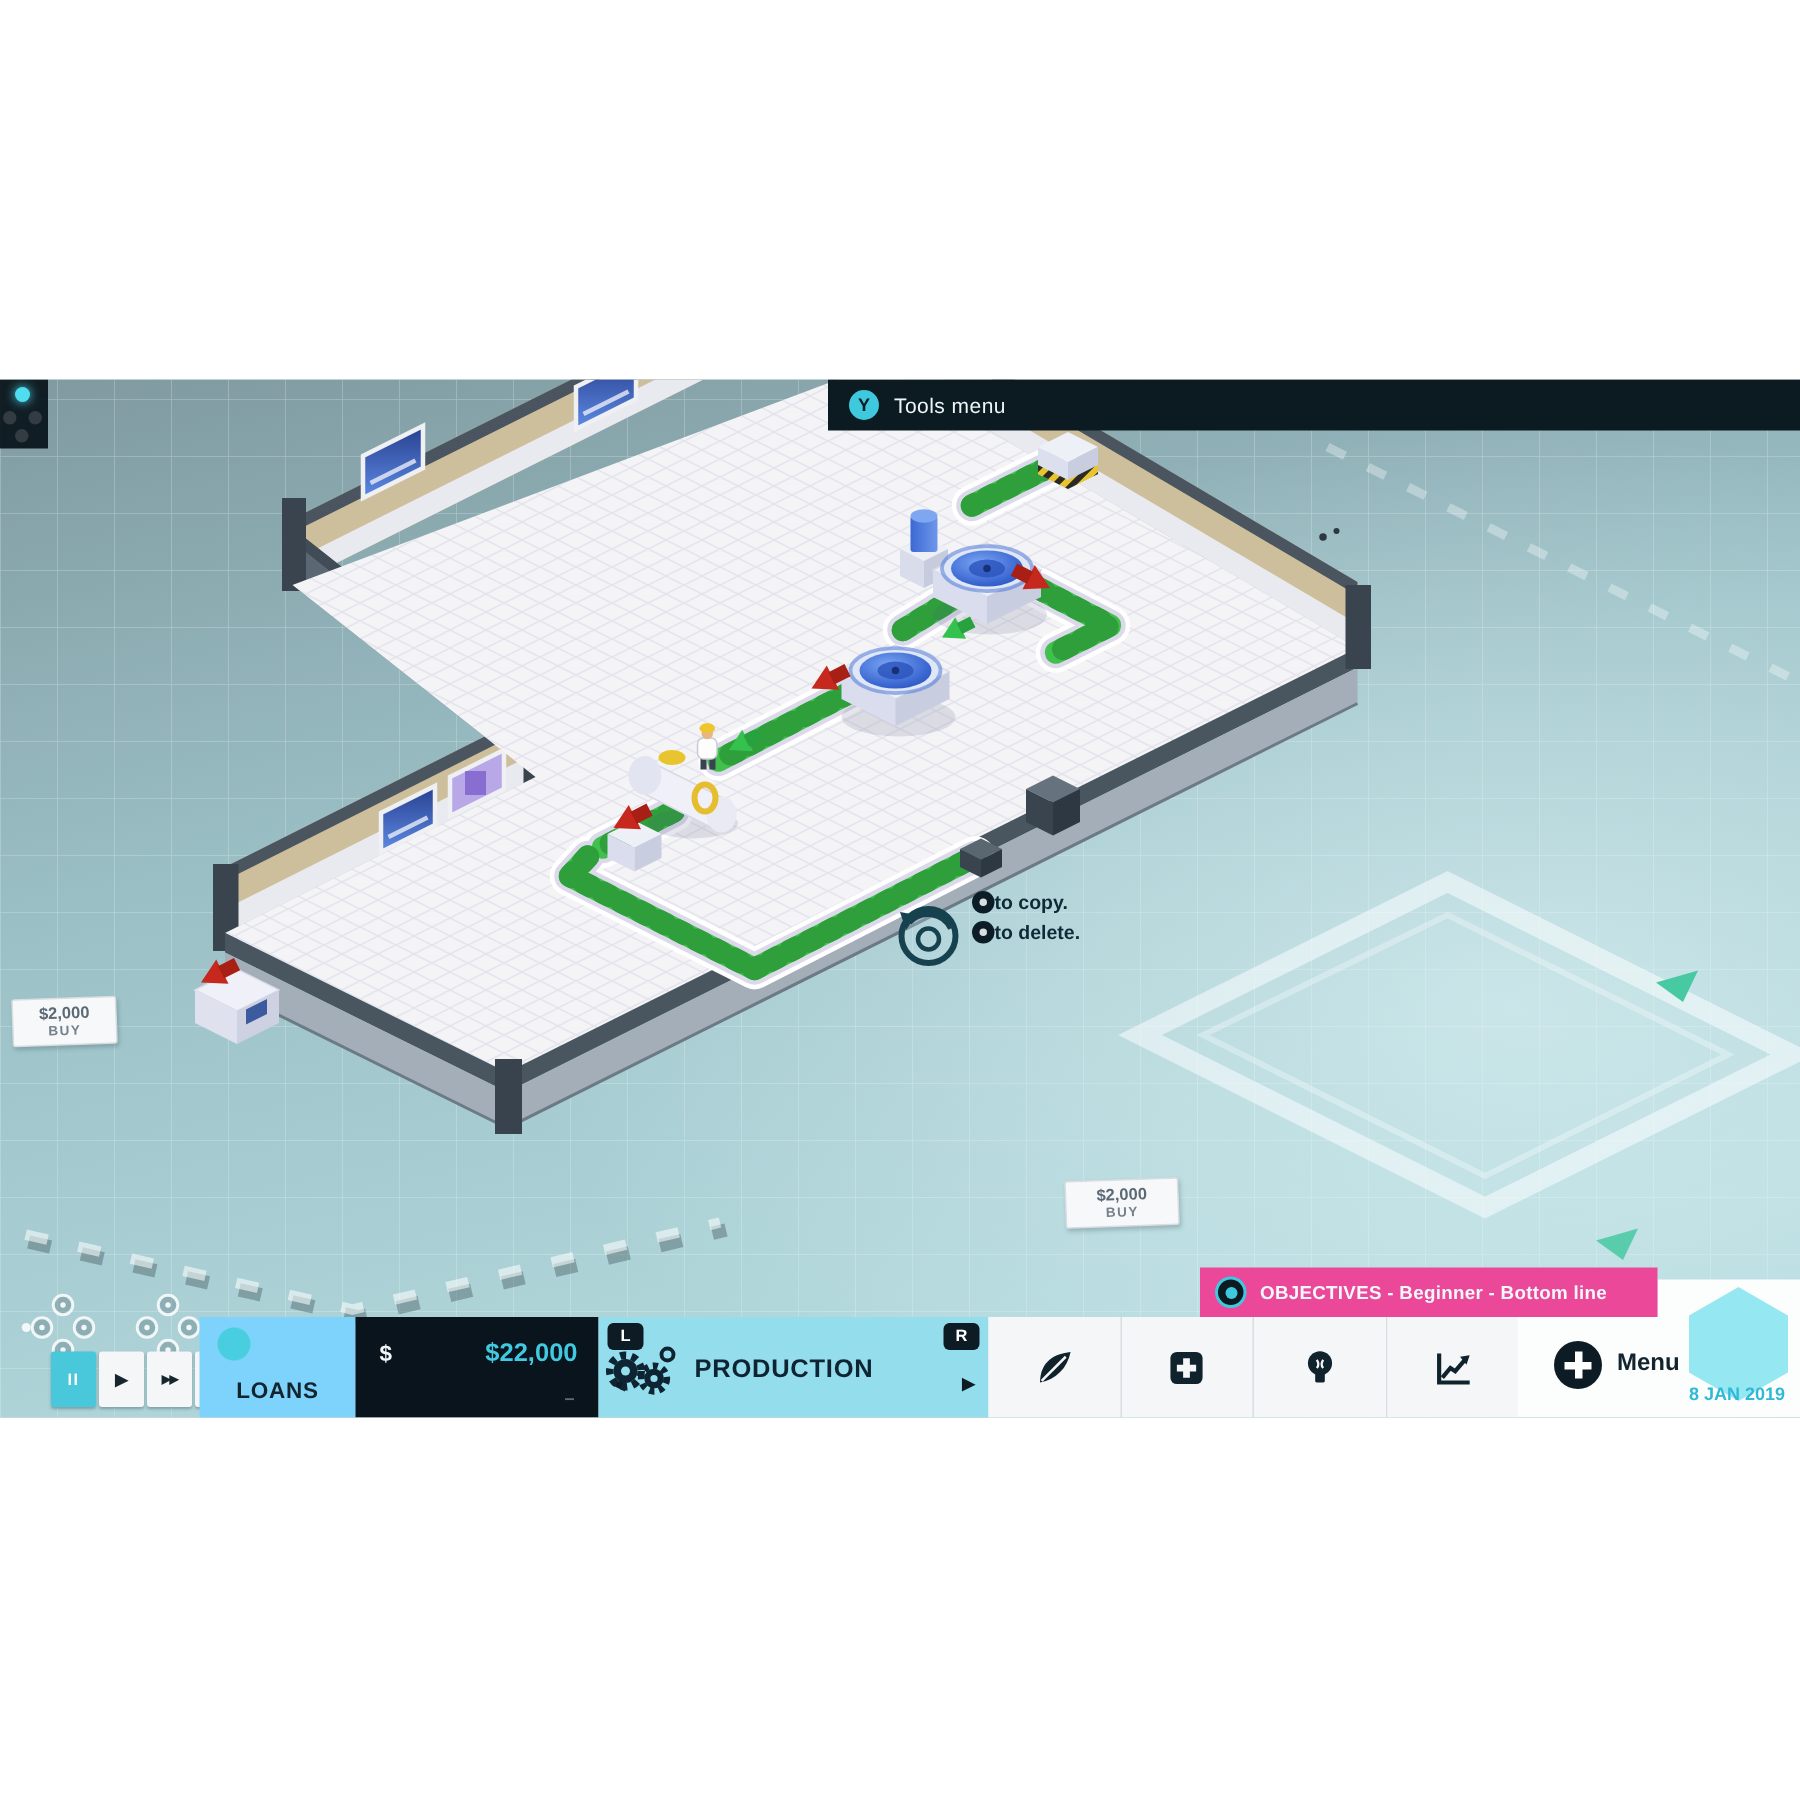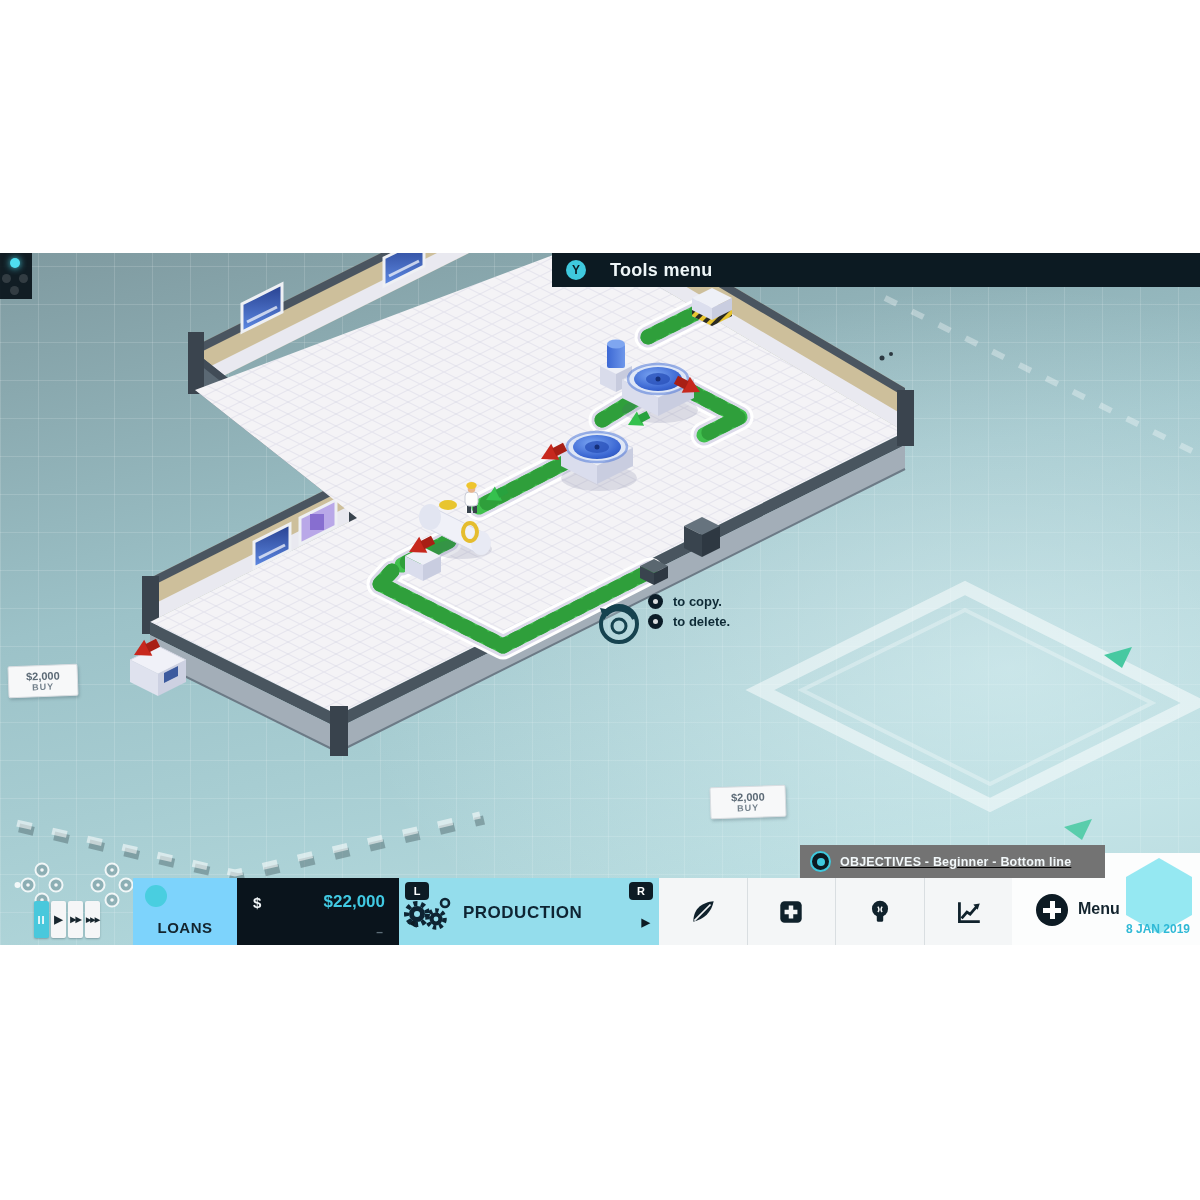--- a/index.html
+++ b/index.html
@@ -6,62 +6,62 @@
   .stage{position:relative;width:1200px;height:1200px;background:#ffffff;overflow:hidden;
          font-family:"Liberation Sans",sans-serif;}
   .frame{position:absolute;left:0;top:253px;width:1200px;height:692px;overflow:hidden;background:#8fb2b8;}
   .frame svg.scene{position:absolute;left:0;top:0;}
 
   
   .tools-bar{position:absolute;left:552px;top:0;width:648px;height:34px;background:#0c1a22;
              display:flex;align-items:center;padding-left:14px;box-sizing:border-box;}
   .btn-badge{width:20px;height:20px;border-radius:50%;background:#3fc9de;color:#0c1b24;
              font-size:12px;font-weight:bold;display:flex;align-items:center;justify-content:center;}
-  .tools-bar .lbl{margin-left:24px;color:#eef6f8;font-size:18px;font-weight:bold;letter-spacing:.3px;}
+  .tools-bar .lbl{margin-left:10px;color:#eef6f8;font-size:14px;font-weight:normal;letter-spacing:.3px;}
 
   
   .hint-square{position:absolute;left:0;top:0;width:32px;height:46px;background:rgba(9,19,26,.93);}
   .hint-square i{position:absolute;border-radius:50%;}
   .hint-square .hy{left:10px;top:5px;width:10px;height:10px;background:#4fdef0;box-shadow:0 0 7px #4fdef0;}
   .hint-square .d1{left:2px;top:21px;width:9px;height:9px;background:rgba(255,255,255,.14);}
   .hint-square .d2{left:19px;top:21px;width:9px;height:9px;background:rgba(255,255,255,.14);}
   .hint-square .d3{left:10px;top:33px;width:9px;height:9px;background:rgba(255,255,255,.14);}
 
   
   .tooltip{position:absolute;left:596px;top:338px;width:160px;height:70px;}
   .tooltip .rows{position:absolute;left:52px;top:0;}
-  .tt-row{display:flex;align-items:center;gap:10px;height:20px;}
+  .tt-row{display:flex;align-items:center;gap:0;height:20px;}
   .tt-dot{width:15px;height:15px;border-radius:50%;background:#0c1d28;position:relative;flex:0 0 15px;}
   .tt-dot:after{content:"";position:absolute;left:5px;top:5px;width:5px;height:5px;border-radius:50%;
                 background:rgba(255,255,255,.85);}
   .tt-txt{font-size:13px;font-weight:bold;color:#0e2a36;}
   .tooltip svg{position:absolute;left:0;top:10px;}
 
   
   .buy{position:absolute;background:#f7f8f9;border:1px solid #d9dde1;border-radius:2px;
        box-shadow:1px 2px 3px rgba(40,60,70,.25);text-align:center;padding:4px 8px;transform:rotate(-2deg);}
   .buy .price{font-size:11px;font-weight:bold;color:#5c6a76;}
   .buy .act{font-size:9px;font-weight:bold;color:#74818c;letter-spacing:1px;}
   .buy1{left:8px;top:412px;width:52px;}
   .buy2{left:710px;top:533px;width:58px;}
 
   
-  .objectives{position:absolute;left:800px;top:592px;width:305px;height:33px;background:#737373;
-              display:flex;align-items:center;padding-left:10px;box-sizing:border-box;text-decoration:underline;}
+  .objectives{position:absolute;left:800px;top:592px;width:305px;height:33px;background:#ec4899;
+              display:flex;align-items:center;padding-left:10px;box-sizing:border-box;}
   .obj-ico{width:17px;height:17px;border-radius:50%;border:2px solid #3fc9de;background:#0c1a22;
            position:relative;flex:0 0 17px;}
   .obj-ico:after{content:"";position:absolute;left:4.5px;top:4.5px;width:8px;height:8px;border-radius:50%;
                  background:#3fc9de;}
   .objectives .lbl{margin-left:9px;color:#f2f8fa;font-size:12.5px;font-weight:bold;letter-spacing:.2px;}
   .menu-notch{position:absolute;left:1105px;top:600px;width:95px;height:26px;background:#fcfdfd;}
 
   
   .hud-panel{position:absolute;top:625px;height:67px;box-sizing:border-box;}
   .speed{left:34px;top:648px;display:flex;gap:2px;position:absolute;}
-  .spd{width:15px;height:37px;background:#f5f6f7;border-radius:2px;display:flex;align-items:center;
+  .spd{width:30px;height:37px;background:#f5f6f7;border-radius:2px;display:flex;align-items:center;
        justify-content:center;font-weight:bold;color:#17262e;box-shadow:0 1px 2px rgba(20,40,50,.3);}
   .spd.active{background:#49c8dc;color:#fff;}
   .spd.s1{font-size:11px;letter-spacing:1px;}
   .spd.s2{font-size:11px;}
   .spd.s3{font-size:8px;letter-spacing:-1px;}
   .spd.s4{font-size:7px;letter-spacing:-1px;}
   .dpads{position:absolute;left:14px;top:606px;}
 
   .loans{left:133px;width:104px;background:#7dd3fc;position:absolute;}
   .loans .circ{position:absolute;left:12px;top:7px;width:22px;height:22px;border-radius:50%;background:#49cee0;}

